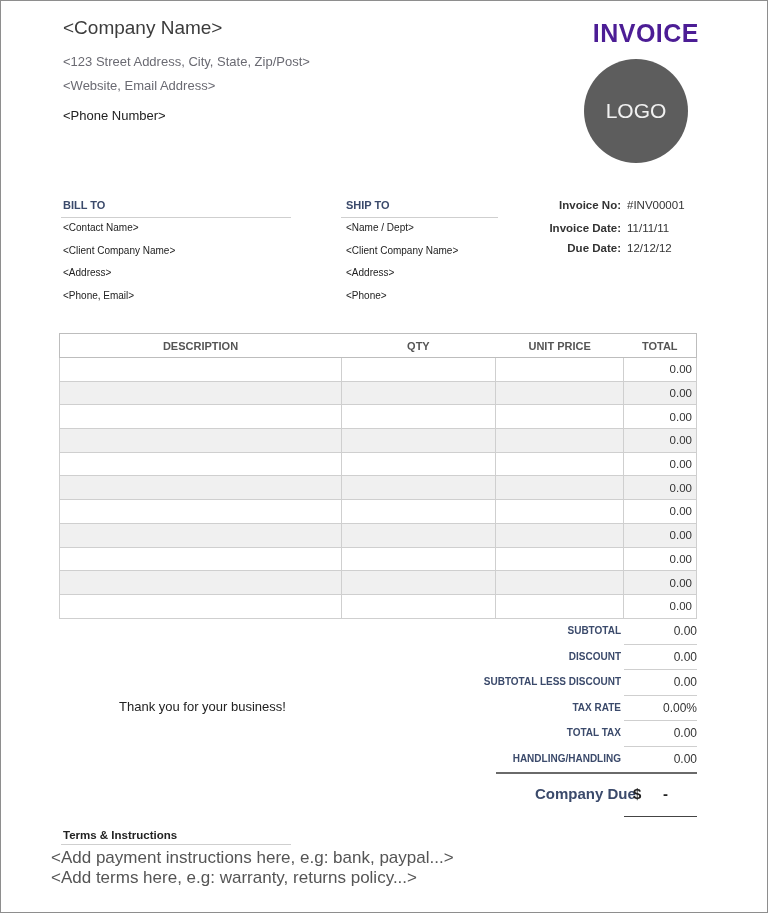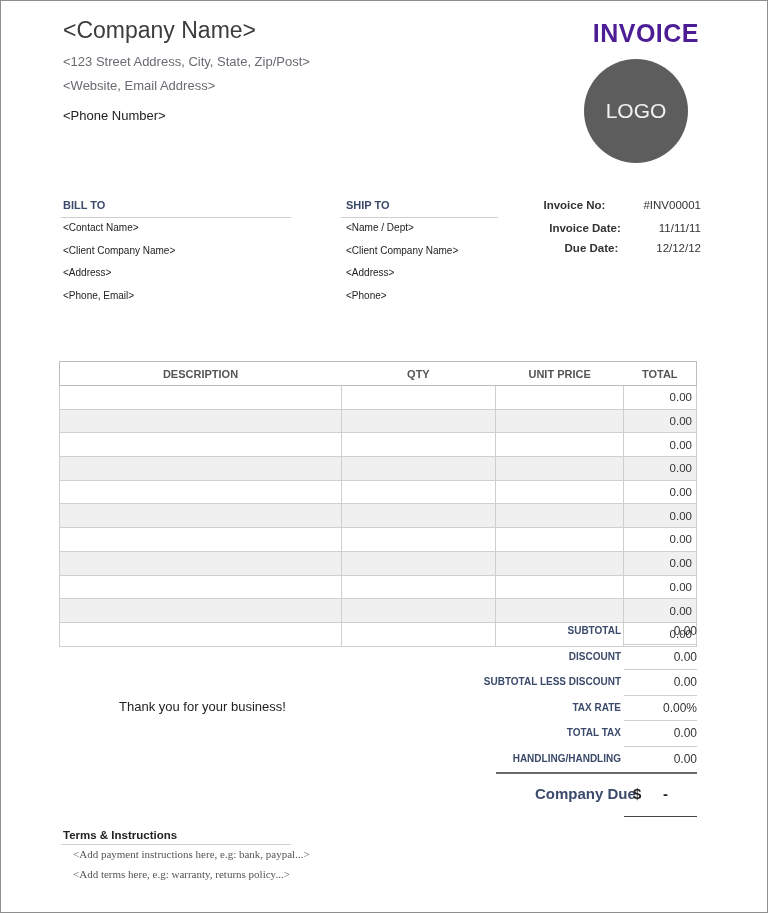--- a/index.html
+++ b/index.html
@@ -5,39 +5,39 @@
   html, body { margin: 0; padding: 0; }
   body {
     width: 768px; height: 913px; background: #fff; position: relative; overflow: hidden;
     font-family: "Liberation Sans", sans-serif; color: #222;
   }
   .page {
     position: absolute; left: 0; top: 0; width: 766px; height: 911px;
     border: 1px solid #8e8e8e; background: #fff;
   }
   .abs { position: absolute; }
-  .company-name { left: 62px; top: 16px; font-size: 23px; color: #3c3c3c; }
+  .company-name { left: 62px; top: 16px; font-size: 19px; color: #3c3c3c; }
   .company-line { left: 62px; font-size: 13px; color: #6a6a72; text-align: right; }
   .phone { left: 62px; top: 107px; font-size: 13px; color: #222; }
   .invoice-title { right: 68px; top: 18px; font-size: 25px; font-weight: bold; color: #4c1d95; letter-spacing: 0.5px; }
   .logo {
     left: 583px; top: 58px; width: 104px; height: 104px; border-radius: 50%;
     background: #5d5d5d; color: #f1f1f1; font-size: 21px;
     display: flex; align-items: center; justify-content: center;
   }
   .sec-head { font-size: 11px; font-weight: bold; color: #3b4a6b; }
   .sec-rule { height: 1px; background: #cfcfcf; }
   .addr-line { font-size: 10px; color: #222; }
-  .meta-row { left: 530px; width: 170px; font-size: 11.5px; display: flex; gap: 32px; }
+  .meta-row { left: 530px; width: 170px; font-size: 11.5px; display: flex; }
   .meta-label { width: 90px; text-align: right; font-weight: bold; color: #333; padding-right: 6px; }
   .meta-value { color: #333; }
 
   table.items {
     position: absolute; left: 58px; top: 332px; width: 638px;
-    border-collapse: collapse; font-size: 11.5px; margin-top: 28px;
+    border-collapse: collapse; font-size: 11.5px;
   }
   table.items th {
     height: 23px; font-weight: bold; color: #555; font-size: 11px;
     border-top: 1px solid #bdbdbd; border-bottom: 1px solid #bdbdbd; text-align: center;
     padding: 0;
   }
   table.items th:first-child { border-left: 1px solid #bdbdbd; }
   table.items th:last-child { border-right: 1px solid #bdbdbd; }
   table.items td {
     height: 22.7px; border: 1px solid #cfcfcf; padding: 0 4px; color: #333;
@@ -49,21 +49,21 @@
   .summary-label { width: 150px; text-align: right; font-size: 10px; font-weight: bold; color: #3b4a6b; padding-right: 4px; }
   .summary-value { width: 72px; text-align: right; font-size: 12px; color: #333; }
   .summary-rule { left: 623px; width: 73px; height: 1px; background: #cfcfcf; }
 
   .thanks { left: 118px; top: 698px; font-size: 13px; color: #222; }
   .balance-label { left: 534px; top: 784px; font-size: 15px; font-weight: bold; color: #3b4a6b; }
   .balance-cur { left: 632px; top: 784px; font-size: 15px; font-weight: bold; color: #222; }
   .balance-val { left: 662px; top: 784px; font-size: 15px; font-weight: bold; color: #222; }
 
   .terms-head { left: 62px; top: 828px; font-size: 11.5px; font-weight: bold; color: #222; }
-  .terms-line { left: 72px; font-size: 11px; color: #555; font-family: Liberation Serif, serif; }
+  .terms-line { left: 50px; font-size: 17px; color: #555; }
 </style>
 </head>
 <body>
 
 <div class="page">
 
   <div class="abs company-name">&lt;Company Name&gt;</div>
   <div class="abs company-line" style="top:53px">&lt;123 Street Address, City, State, Zip/Post&gt;</div>
   <div class="abs company-line" style="top:77px">&lt;Website, Email Address&gt;</div>
   <div class="abs phone">&lt;Phone Number&gt;</div>

